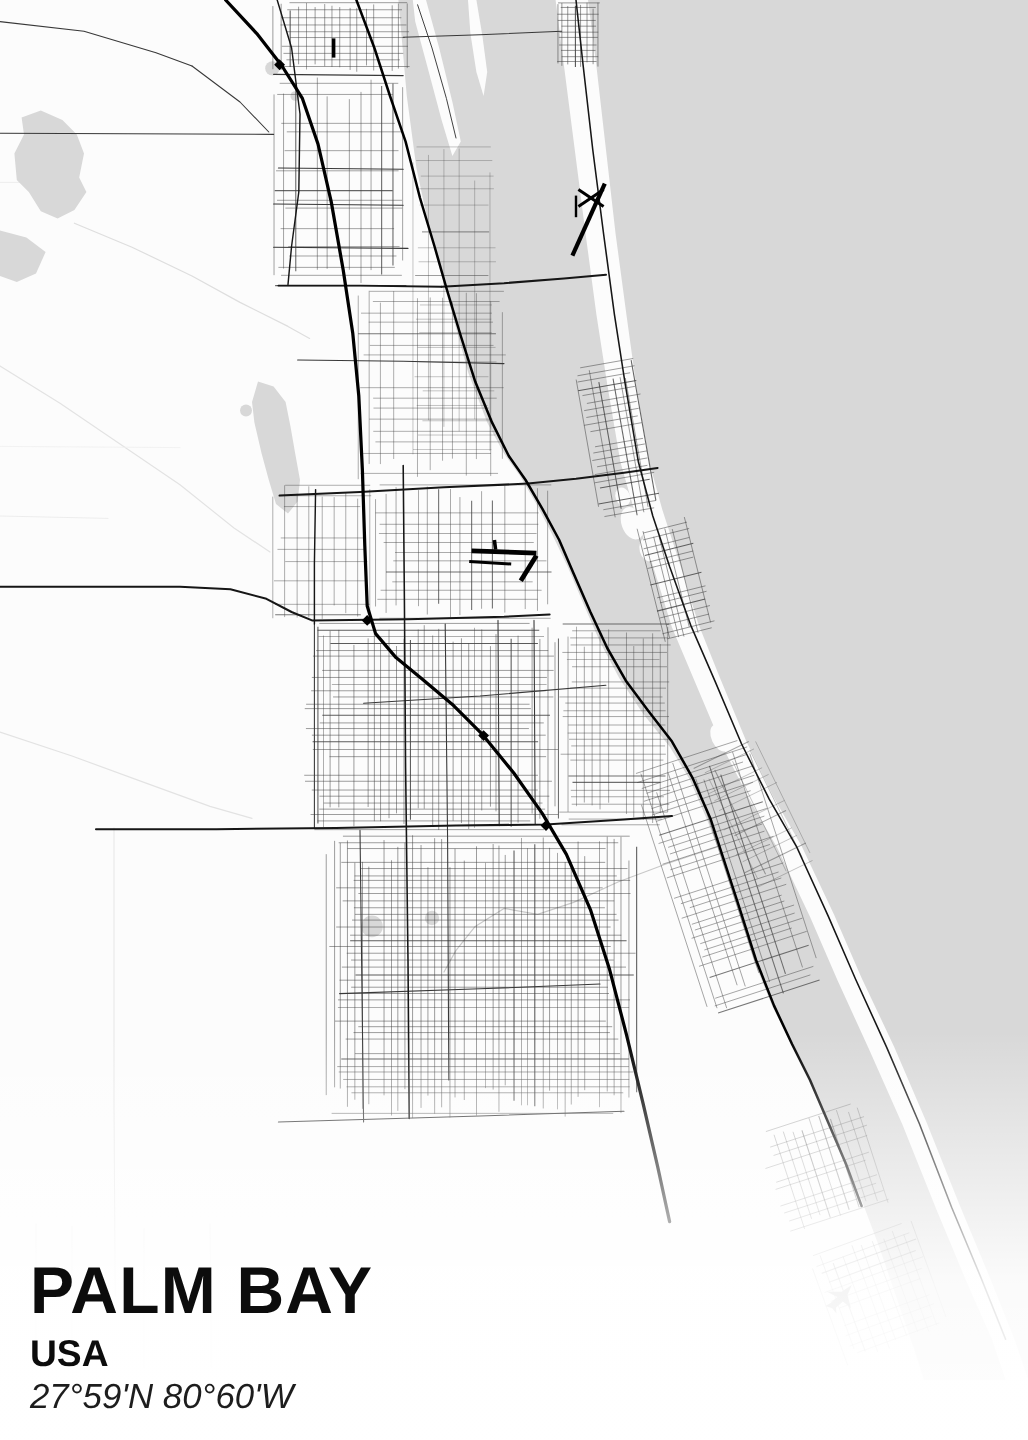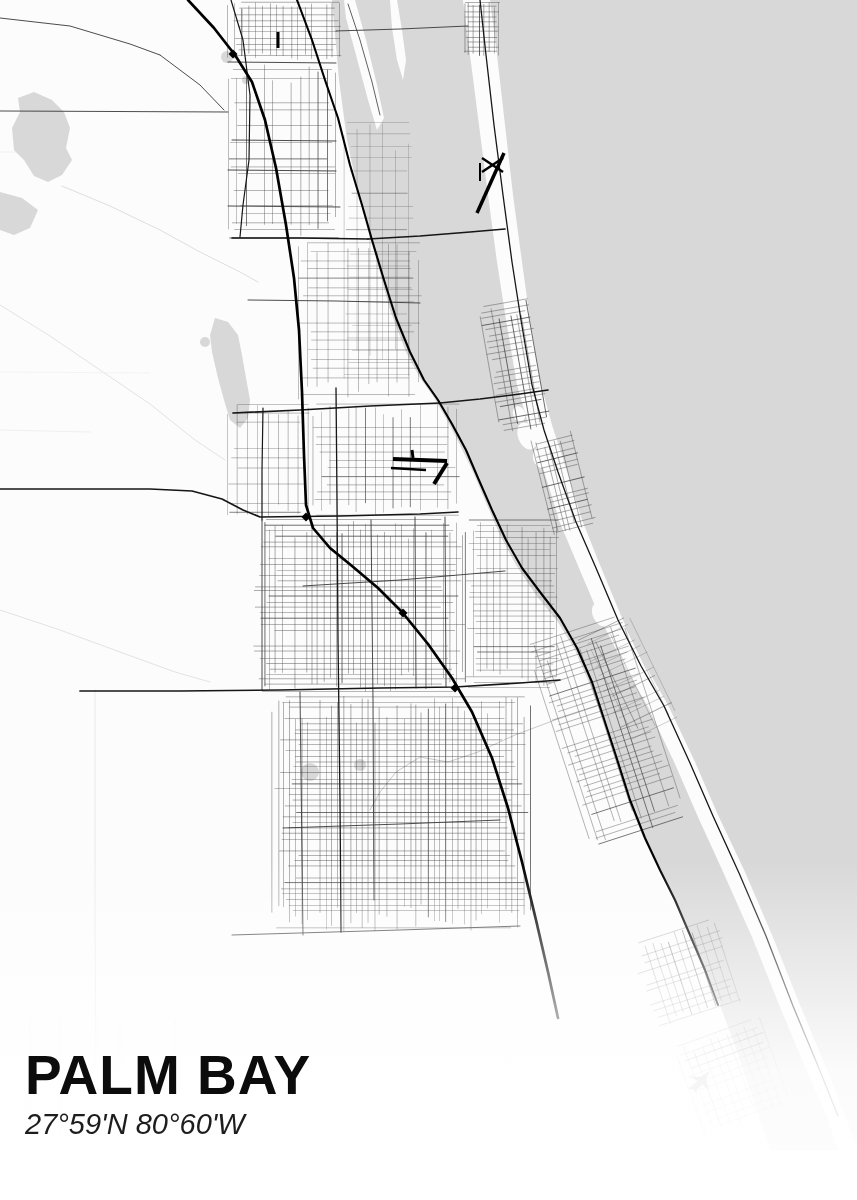--- a/index.html
+++ b/index.html
@@ -638,15 +638,16 @@
           <stop offset="0" stop-color="#ffffff" stop-opacity="0"></stop>
           <stop offset="0.3" stop-color="#ffffff" stop-opacity="0.45"></stop>
           <stop offset="0.62" stop-color="#ffffff" stop-opacity="0.9"></stop>
           <stop offset="1" stop-color="#ffffff" stop-opacity="0.97"></stop>
         </linearGradient>
       </defs>
       <rect x="0" y="840" width="857" height="360" fill="url(#fadeGrad)"></rect>
     </svg>
   <div class="caption">
     <div class="title">PALM BAY</div>
+    <div class="country">USA</div>
     <div class="coords">27°59'N 80°60'W</div>
   </div>
 </div>
 
 </body></html>

